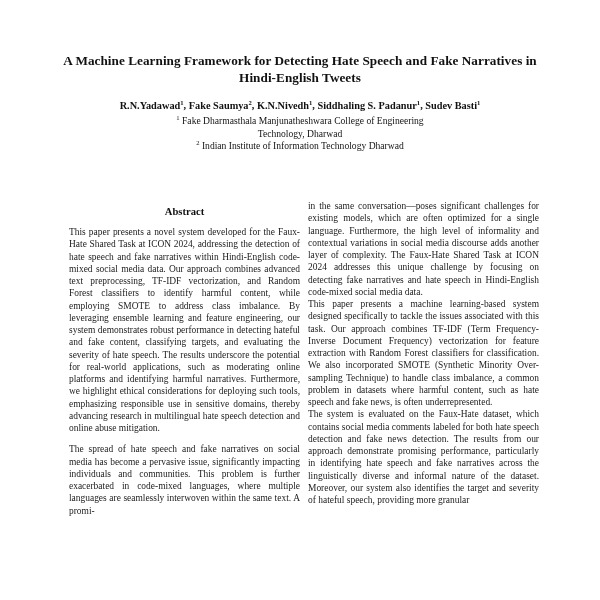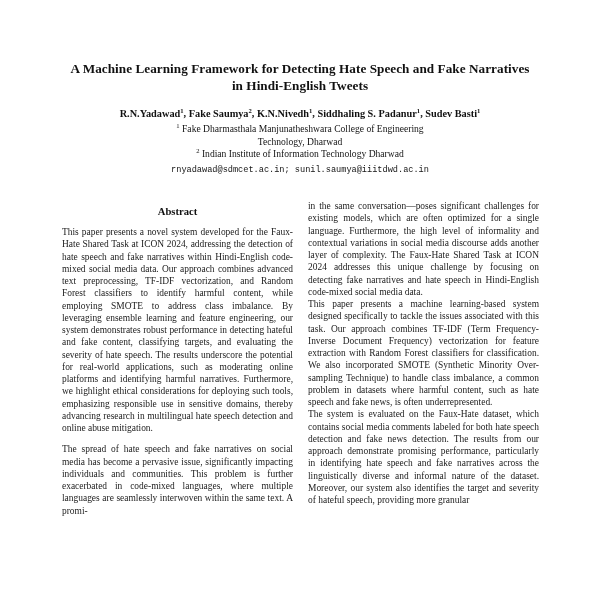--- a/index.html
+++ b/index.html
@@ -13,21 +13,21 @@
     height: 600px;
     overflow: hidden;
     font-family: "Liberation Serif", "DejaVu Serif", serif;
     color: #1a1a1a;
     -webkit-font-smoothing: antialiased;
   }
   .page {
     position: relative;
     width: 600px;
     height: 600px;
-    padding: 8px;
+    padding: 0;
     box-sizing: border-box;
     background: #ffffff;
   }
 
   
   .titleblock {
     padding: 0 58px;
     padding-top: 52px;
     text-align: center;
   }
@@ -79,21 +79,21 @@
     height: 400px;
     overflow: hidden;
   }
   .col {
     position: absolute;
     top: 0;
     width: 231px;
     height: 400px;
     overflow: hidden;
   }
-  .col-left  { left: 62px; }
+  .col-left  { left: 69px; }
   .col-right { left: 308px; }
 
   .abstract-head {
     text-align: center;
     font-size: 10.6px;
     font-weight: bold;
     margin: 6px 0 0 0;
     color: #111111;
   }
   .section-head {
@@ -145,21 +145,20 @@
       <div class="aff-line">
         <span>Technology, Dharwad</span>
       </div>
       <div class="aff-line">
         <sup>2</sup>
         <span>Indian Institute of Information Technology Dharwad</span>
       </div>
     </div>
 
     <div class="emails">
-      <div class="email-line">rnyadawad@sdmcet.ac.in; sunil.saumya@iiitdwd.ac.in</div>
     </div>
 
   </div>
 
   <div class="columns">
 
     <div class="col col-left">
 
       <div class="abstract-head">Abstract</div>
 

